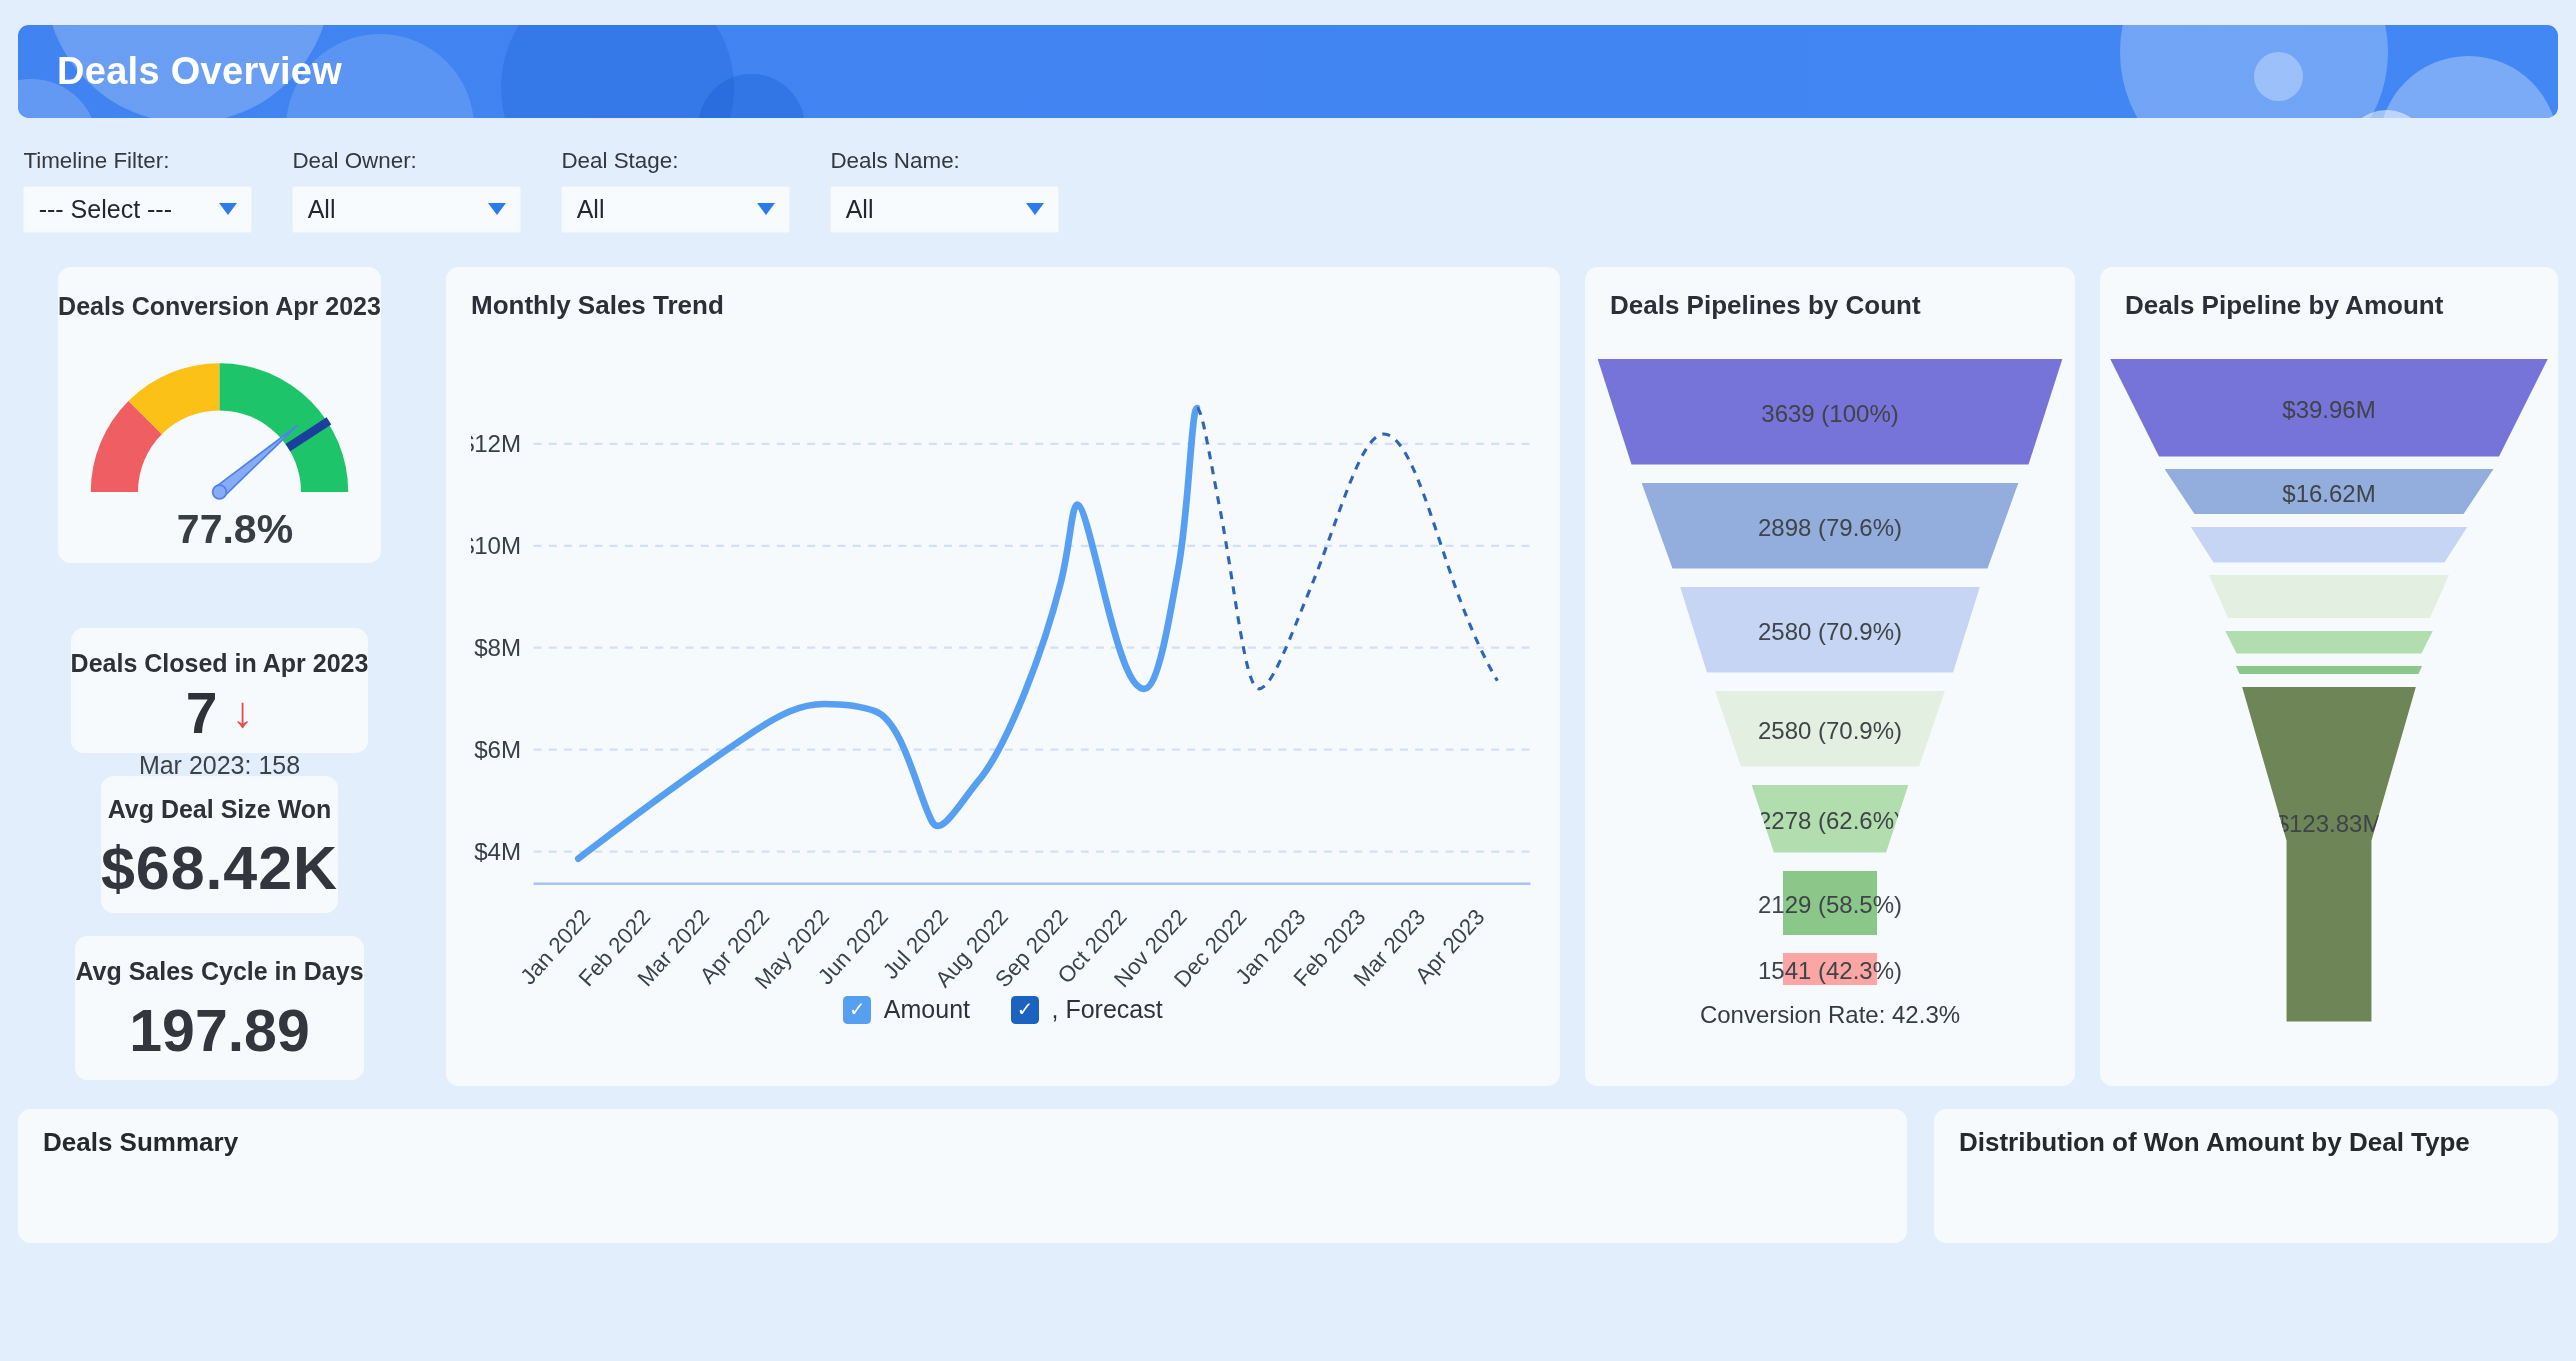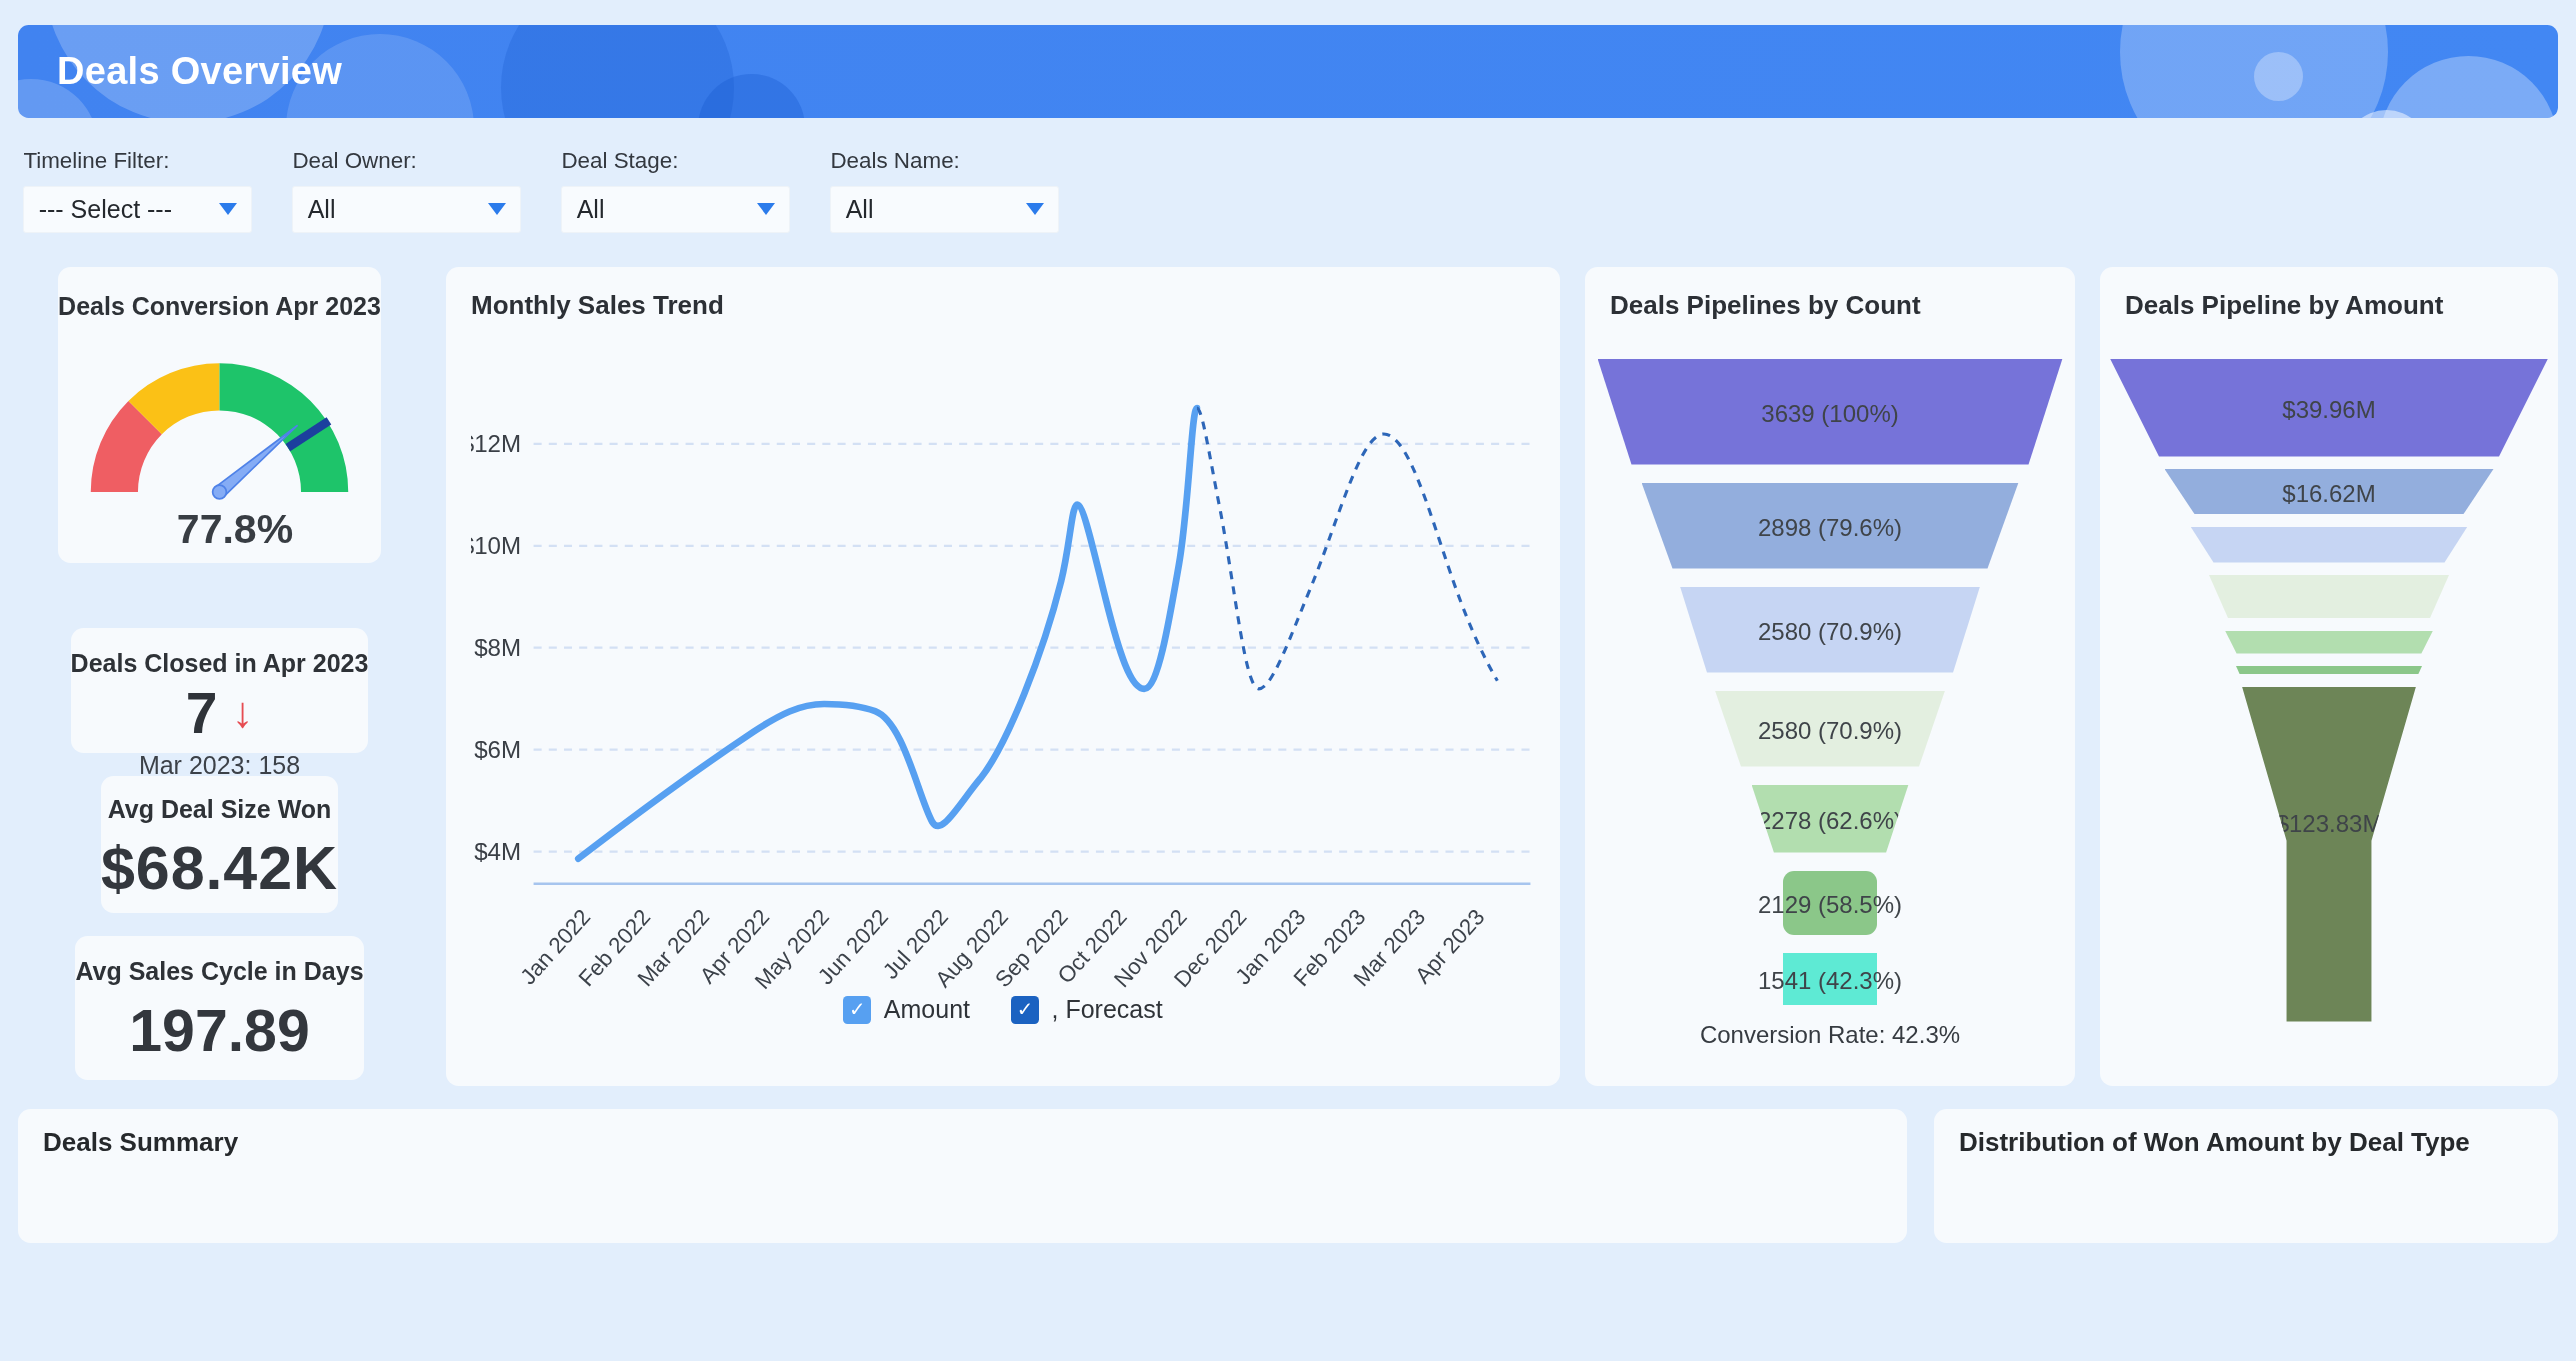--- a/index.html
+++ b/index.html
@@ -89,22 +89,22 @@
   .fseg-label { position: absolute; top: 50%; left: 50%; transform: translate(-50%,-44%); font-size: 24px; color: #3f4449; white-space: nowrap; }
   .fc { margin-bottom: 18px; }
   .fa { margin-bottom: 12.5px; }
   .fc:last-child, .fa:last-child { margin-bottom: 0; }
 
   .fc1 { width: 465px; height: 106px; background: #7673d9; clip-path: polygon(0 0,100% 0,calc(100% - 34px) 100%,34px 100%); text-align: right; }
   .fc2 { width: 377px; height: 86px;  background: #93aedd; clip-path: polygon(0 0,100% 0,calc(100% - 31px) 100%,31px 100%); }
   .fc3 { width: 300px; height: 86px;  background: #c6d5f3; clip-path: polygon(0 0,100% 0,calc(100% - 27px) 100%,27px 100%); }
   .fc4 { width: 230px; height: 76px;  background: #e3efe0; clip-path: polygon(0 0,100% 0,calc(100% - 26px) 100%,26px 100%); }
   .fc5 { width: 157px; height: 68px;  background: #b2deaf; clip-path: polygon(0 0,100% 0,calc(100% - 22.4px) 100%,22.4px 100%); }
-  .fc6 { width: 94px; height: 64px;  background: #8bc789; border-radius: 11px; }
-  .fc7 { width: 94px; height: 52px;  background: #5eead4; }
+  .fc6 { width: 94px; height: 64px;  background: #8bc789; }
+  .fc7 { width: 94px; height: 32px;  background: #fca5a5; }
 
   .fa1 { width: 438px; height: 98px; background: #7673d9; clip-path: polygon(0 0,100% 0,calc(100% - 49px) 100%,49px 100%); }
   .fa2 { width: 329px; height: 45px;  background: #93aedd; clip-path: polygon(0 0,100% 0,calc(100% - 30px) 100%,30px 100%); }
   .fa3 { width: 277px; height: 36px;  background: #c6d5f3; clip-path: polygon(0 0,100% 0,calc(100% - 23px) 100%,23px 100%); }
   .fa4 { width: 240px; height: 43px;  background: #e3efe0; clip-path: polygon(0 0,100% 0,calc(100% - 19px) 100%,19px 100%); }
   .fa5 { width: 208px; height: 23px;  background: #b2deaf; clip-path: polygon(0 0,100% 0,calc(100% - 11.6px) 100%,11.6px 100%); }
   .fa6 { width: 186px; height: 8px;   background: #8bc789; clip-path: polygon(0 0,100% 0,calc(100% - 3.6px) 100%,3.6px 100%); }
   .fa7 { width: 174px; height: 335px; background: #6d8557;
          clip-path: polygon(0 0,100% 0,74.4% 46%,74.4% 100%,25.6% 100%,25.6% 46%); }
   .fa7 .fseg-label { top: 123px; transform: translate(-50%,0); }

